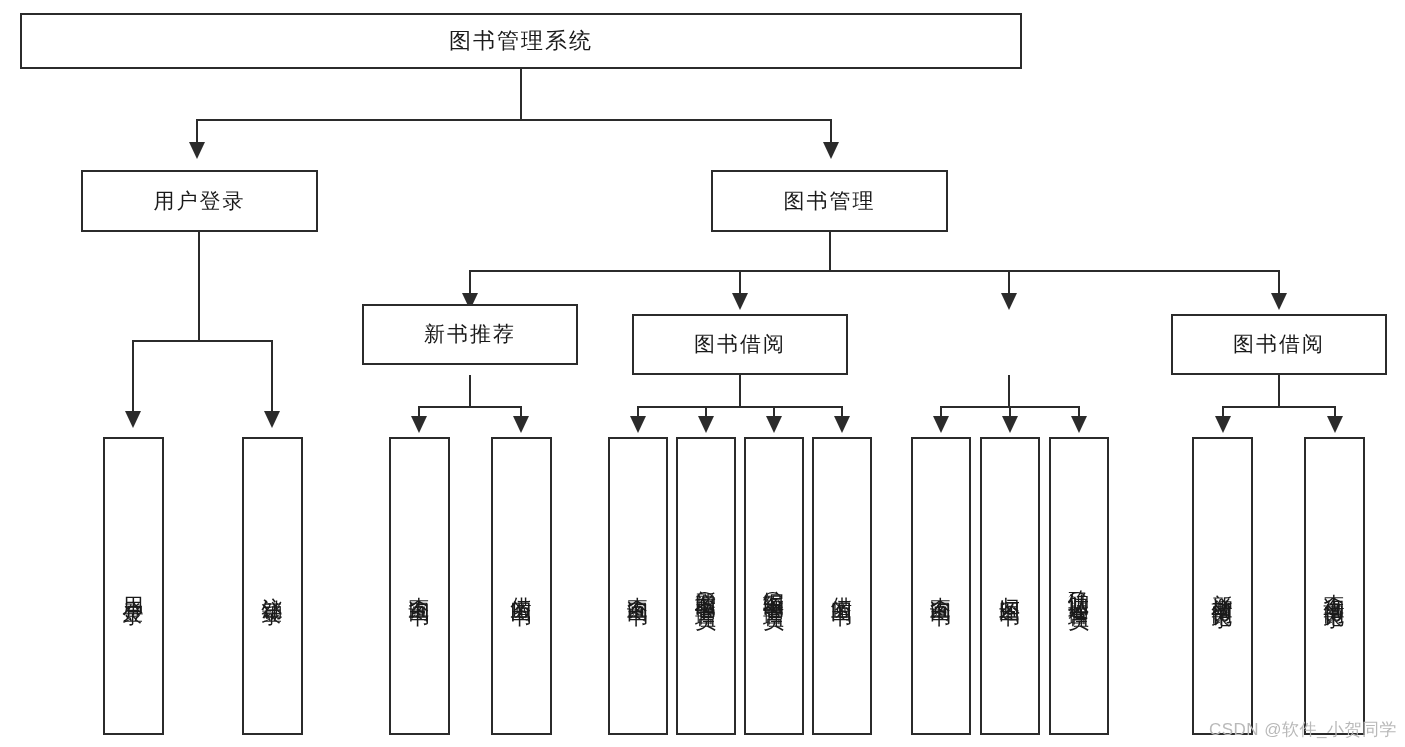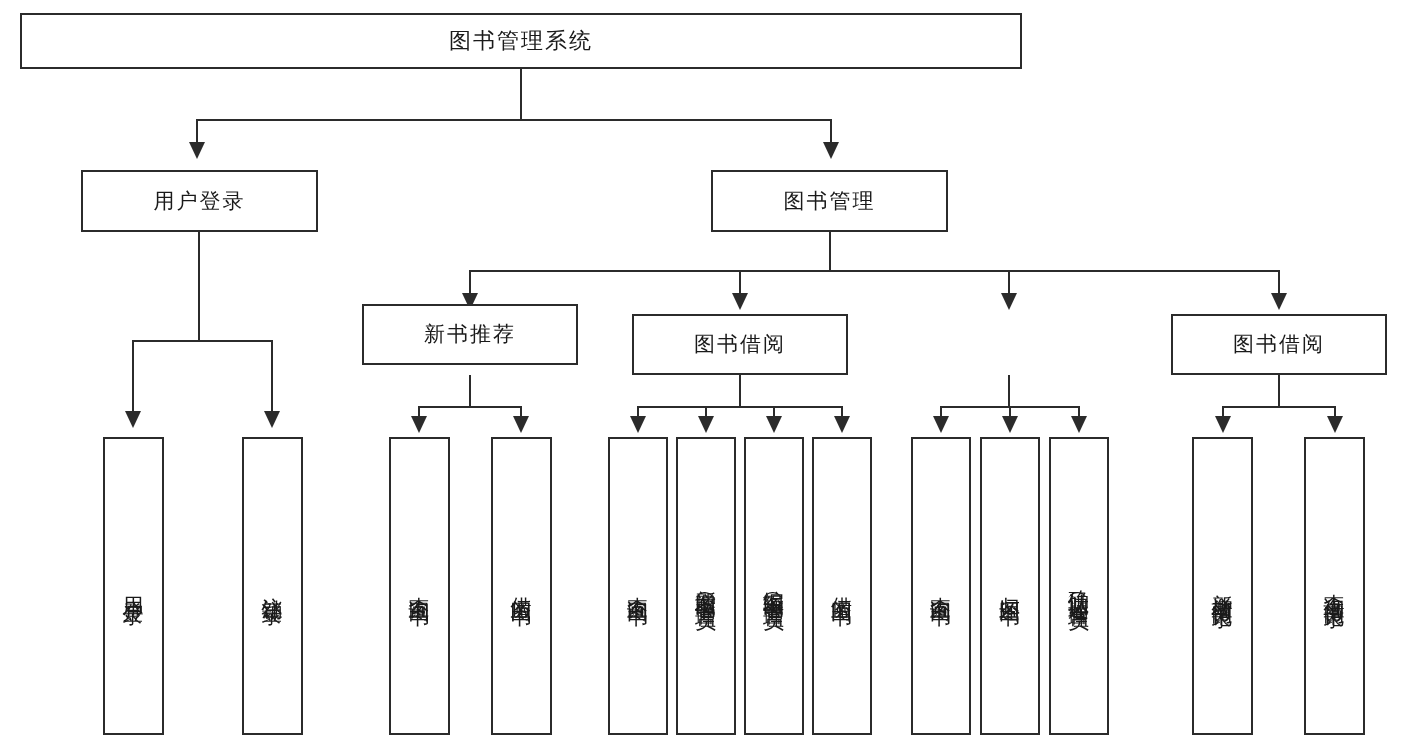--- a/index.html
+++ b/index.html
@@ -203,14 +203,15 @@
     <span class="label">确认归还（管理员）</span>
   </div>
 
   <div class="node v" style="left:1192px;top:437px;width:61px;height:298px;">
     <span class="label">新增借阅记录</span>
   </div>
   <div class="node v" style="left:1304px;top:437px;width:61px;height:298px;">
     <span class="label">查询借阅记录</span>
   </div>
 
+  <div id="watermark">CSDN @软件_小贺同学</div>
 
 </div>
 
 </body></html>

